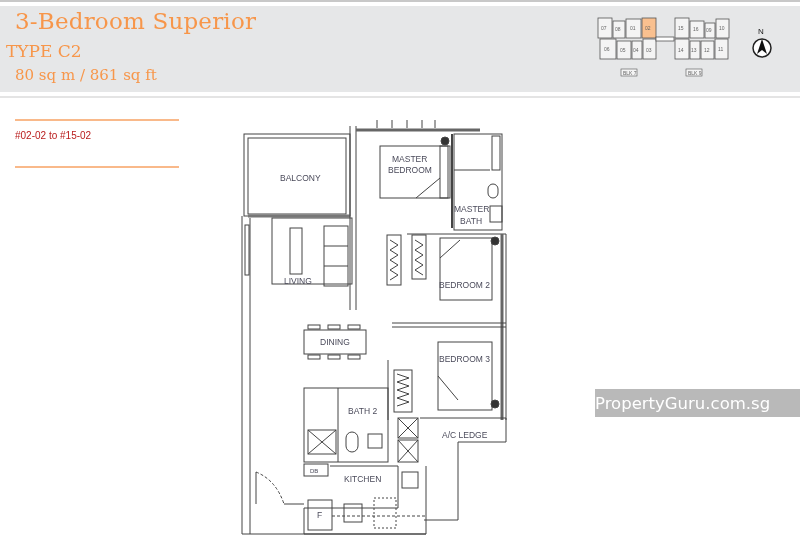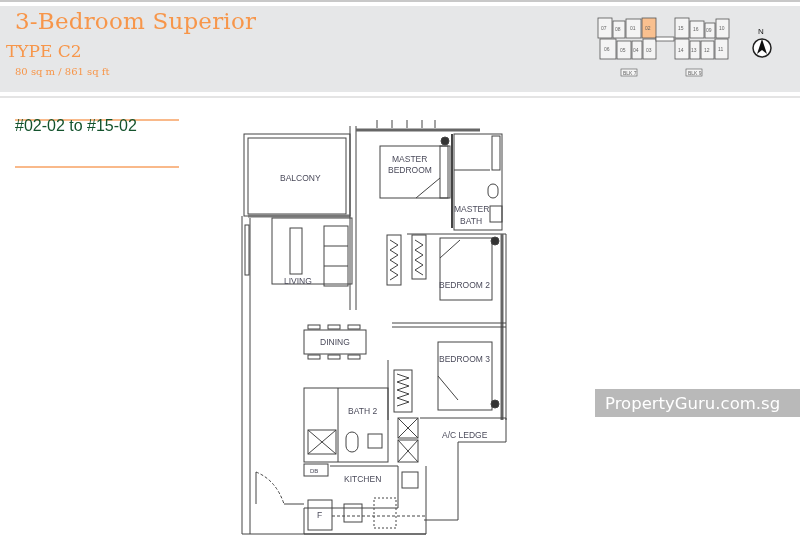--- a/index.html
+++ b/index.html
@@ -18,35 +18,35 @@
     position: absolute; left: 15px; top: 8px;
     font-family: "DejaVu Serif", serif; font-weight: normal;
     font-size: 23px; color: #f7964a; letter-spacing: 0.2px; white-space: nowrap;
   }
   .type {
     position: absolute; left: 6px; top: 41px;
     font-family: "DejaVu Serif", serif; font-size: 17px; color: #f7964a; white-space: nowrap;
   }
   .area {
     position: absolute; left: 15px; top: 66px;
-    font-family: "DejaVu Serif", serif; font-size: 10px; color: #f7964a; white-space: nowrap;
+    font-family: "DejaVu Serif", serif; font-size: 15px; color: #f7964a; white-space: nowrap;
   }
   .unit-rule { position: absolute; left: 15px; width: 164px; height: 2px; background: #f9b98a; }
   .unit-range {
-    position: absolute; left: 15px; top: 117px;
-    font-family: "Liberation Sans", sans-serif; font-size: 16px; color: #14532d;
+    position: absolute; left: 15px; top: 130px;
+    font-family: "Liberation Sans", sans-serif; font-size: 10px; color: #b91c1c;
   }
   .keyplan { position: absolute; left: 596px; top: 16px; width: 134px; height: 66px; }
   .north { position: absolute; left: 747px; top: 26px; width: 30px; height: 36px; }
   .plan { position: absolute; left: 232px; top: 120px; width: 280px; height: 420px; }
   .watermark {
     position: absolute; left: 595px; top: 389px; width: 205px; height: 28px;
     background: #b9b9b9; color: #ffffff;
     font-family: "DejaVu Sans", sans-serif; font-size: 16.5px;
-    display: flex; align-items: center; padding-left: 10px; box-sizing: border-box;
+    display: flex; align-items: center; padding-left: 0; box-sizing: border-box;
     white-space: nowrap;
   }
   .watermark b { font-weight: normal; }
   .room-label { font-family: "Liberation Sans", sans-serif; font-size: 8.5px; fill: #4a4a5a; }
   .kp-label { font-family: "Liberation Sans", sans-serif; font-size: 5px; fill: #666; }
 </style>
 </head>
 <body>
 
 <div class="top-rule"></div>

